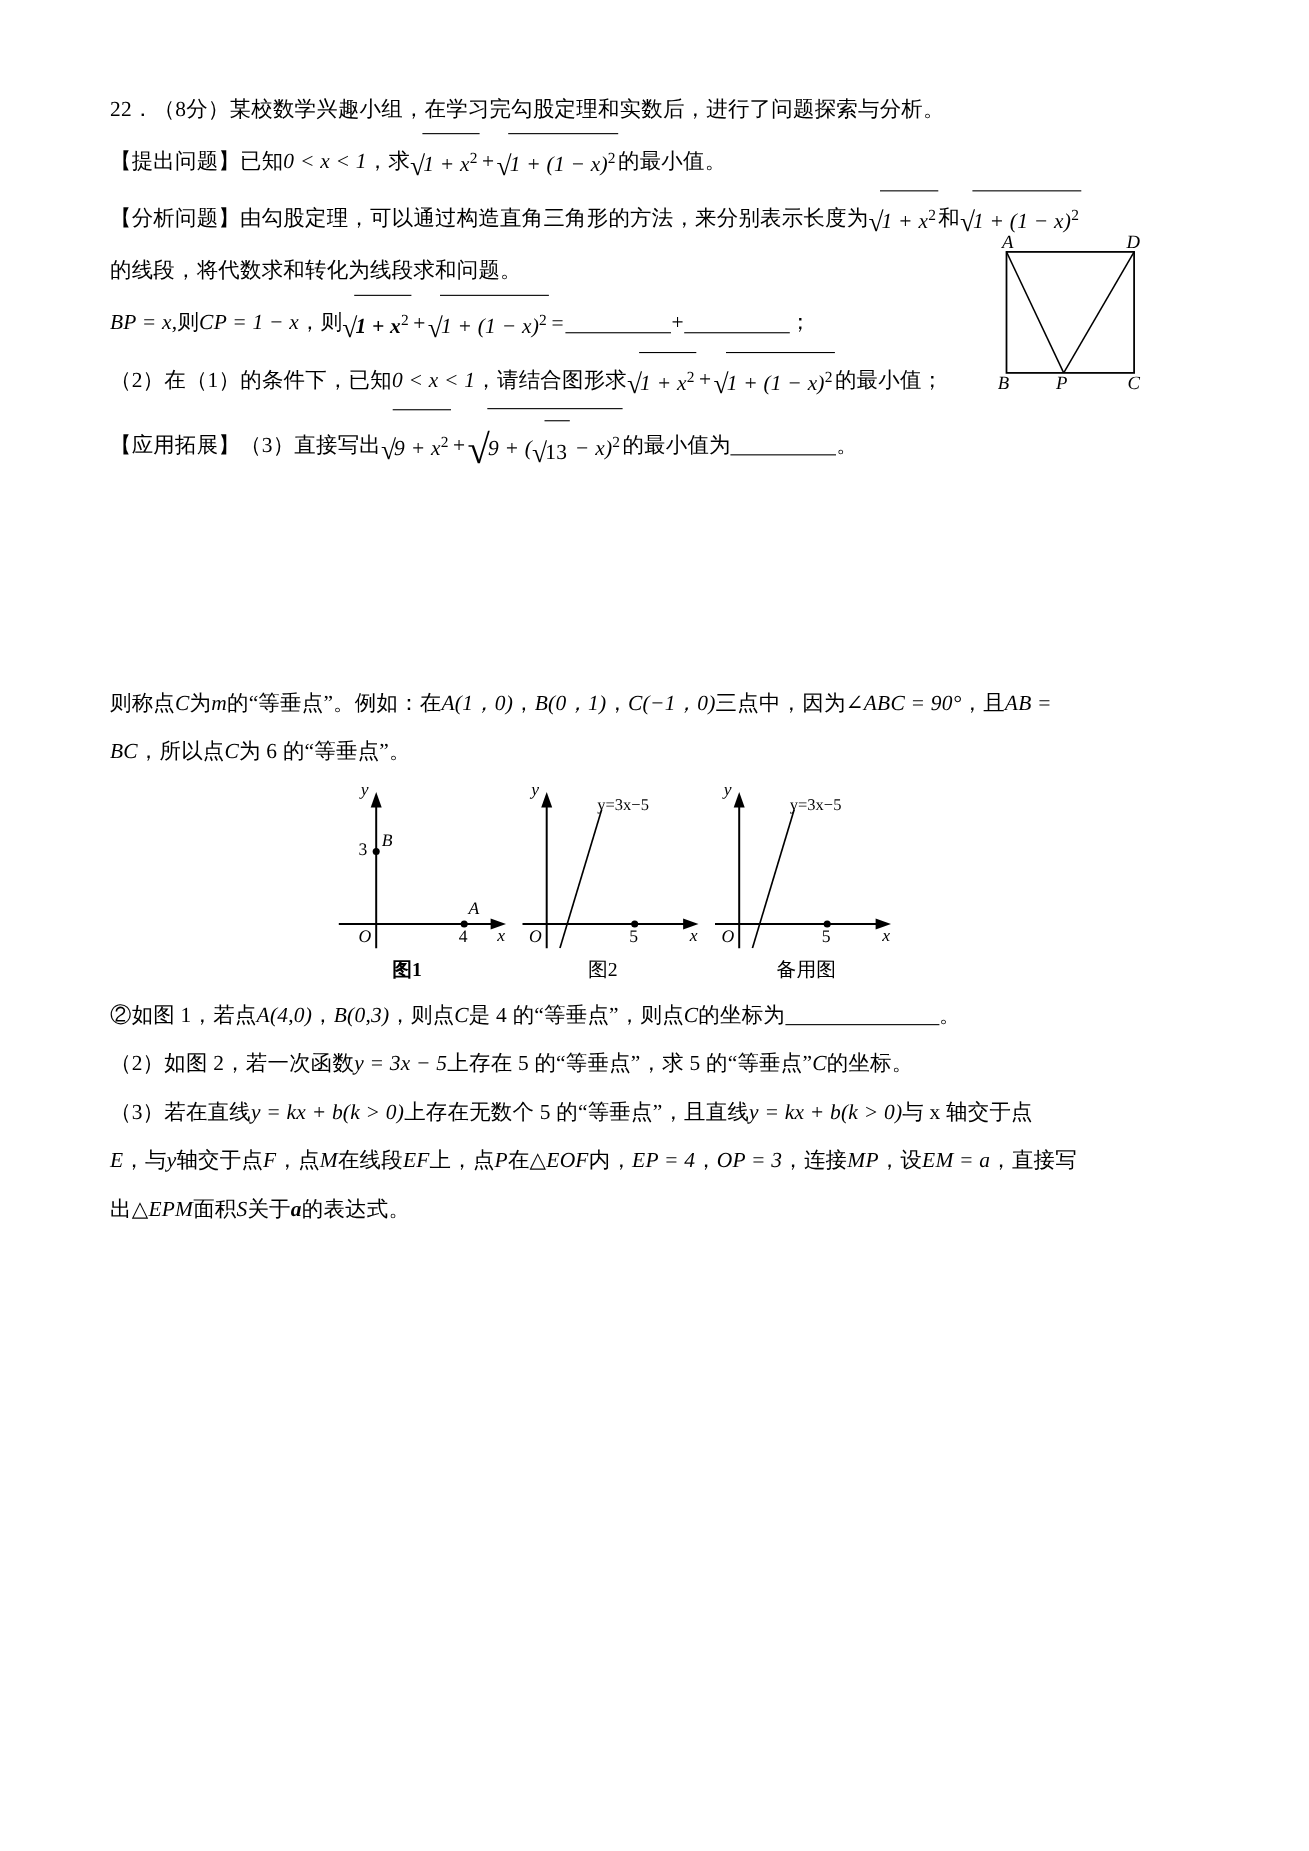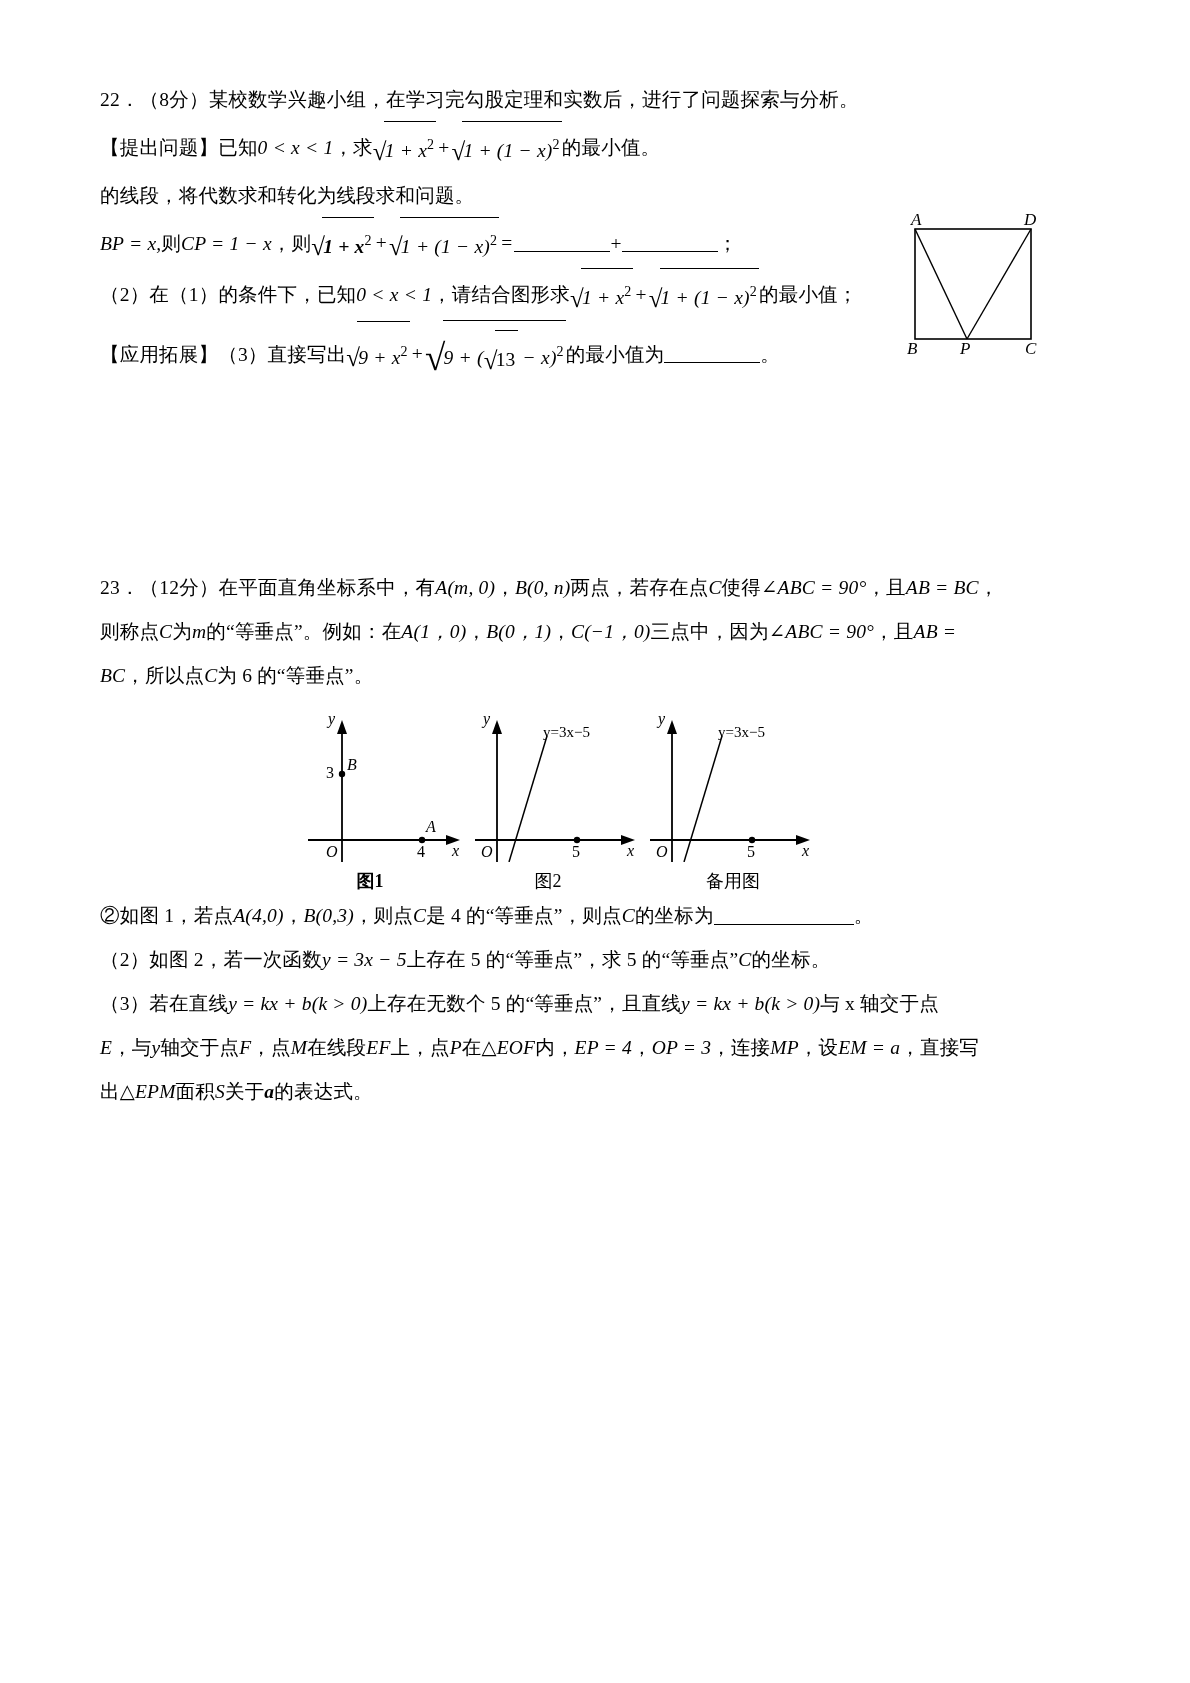--- a/index.html
+++ b/index.html
@@ -127,43 +127,43 @@
   <div class="content">
 
     <div class="para">
       <span class="num">22</span><span class="num">．</span><span>（8分）</span><span>某校数学兴趣小组，在学习完勾股定理和实数后，进行了问题探索与分析。</span>
     </div>
 
     <div class="para">
       <span class="tag">【提出问题】</span><span>已知</span><span class="mi">0 &lt; x &lt; 1</span><span>，求</span><span class="sqrt"><span class="sign">√</span><span class="rad"><span class="mi">1 + x</span><span class="sup">2</span></span></span><span class="op">+</span><span class="sqrt"><span class="sign">√</span><span class="rad"><span class="mi">1 + (1 − x)</span><span class="sup">2</span></span></span><span>的最小值。</span>
     </div>
 
+    <div class="para">
+      <span class="tag">【分析问题】</span><span>由勾股定理，可以通过构造直角三角形的方法，来分别表示长度为</span><span class="sqrt"><span class="sign">√</span><span class="rad"><span class="mi">1 + x</span><span class="sup">2</span></span></span><span>和</span><span class="sqrt"><span class="sign">√</span><span class="rad"><span class="mi">1 + (1 − x)</span><span class="sup">2</span></span></span>
+    </div>
 
     <div class="para">
       <span>的线段，将代数求和转化为线段求和问题。</span>
     </div>
 
 
     <div class="para">
       <span class="mi">BP = x,</span><span>则</span><span class="mi">CP = 1 − x</span><span>，则</span><span class="sqrt"><span class="sign">√</span><span class="rad"><span class="mb">1 + x</span><span class="sup">2</span></span></span><span class="op">+</span><span class="sqrt"><span class="sign">√</span><span class="rad"><span class="mi">1 + (1 − x)</span><span class="sup">2</span></span></span><span class="op">=</span><span class="blank-s"></span><span>+</span><span class="blank-s"></span><span>；</span>
     </div>
 
     <div class="para">
       <span>（2）在（1）的条件下，已知</span><span class="mi">0 &lt; x &lt; 1</span><span>，请结合图形求</span><span class="sqrt"><span class="sign">√</span><span class="rad"><span class="mi">1 + x</span><span class="sup">2</span></span></span><span class="op">+</span><span class="sqrt"><span class="sign">√</span><span class="rad"><span class="mi">1 + (1 − x)</span><span class="sup">2</span></span></span><span>的最小值；</span>
     </div>
 
     <div class="para" style="line-height:58px;">
       <span class="tag">【应用拓展】</span><span>（3）直接写出</span><span class="sqrt"><span class="sign">√</span><span class="rad"><span class="mi">9 + x</span><span class="sup">2</span></span></span><span class="op">+</span><span class="sqrt big"><span class="sign">√</span><span class="rad"><span class="mi">9 + (</span><span class="sqrt"><span class="sign">√</span><span class="rad"><span class="num">13</span></span></span><span class="mi"> − x)</span><span class="sup">2</span></span></span><span>的最小值为</span><span class="blank-s"></span><span>。</span>
     </div>
 
     <div class="gap-22"></div>
 
-    <div class="para">
-      <span class="num">23</span><span class="num">．</span><span>（12分）</span><span>在平面直角坐标系中，有</span><span class="mi">A(m, 0)</span><span>，</span><span class="mi">B(0, n)</span><span>两点，若存在点</span><span class="mi">C</span><span>使得</span><span class="mi">∠ABC = 90°</span><span>，且</span><span class="mi">AB = BC</span><span>，</span>
-    </div>
 
     <div class="para">
       <span>则称点</span><span class="mi">C</span><span>为</span><span class="mi">m</span><span>的“等垂点”。例如：在</span><span class="mi">A(1，0)</span><span>，</span><span class="mi">B(0，1)</span><span>，</span><span class="mi">C(−1，0)</span><span>三点中，因为</span><span class="mi">∠ABC = 90°</span><span>，且</span><span class="mi">AB =</span>
     </div>
 
     <div class="para">
       <span class="mi">BC</span><span>，所以点</span><span class="mi">C</span><span>为 6 的“等垂点”。</span>
     </div>
 
     <div style="height:196px;"></div>

